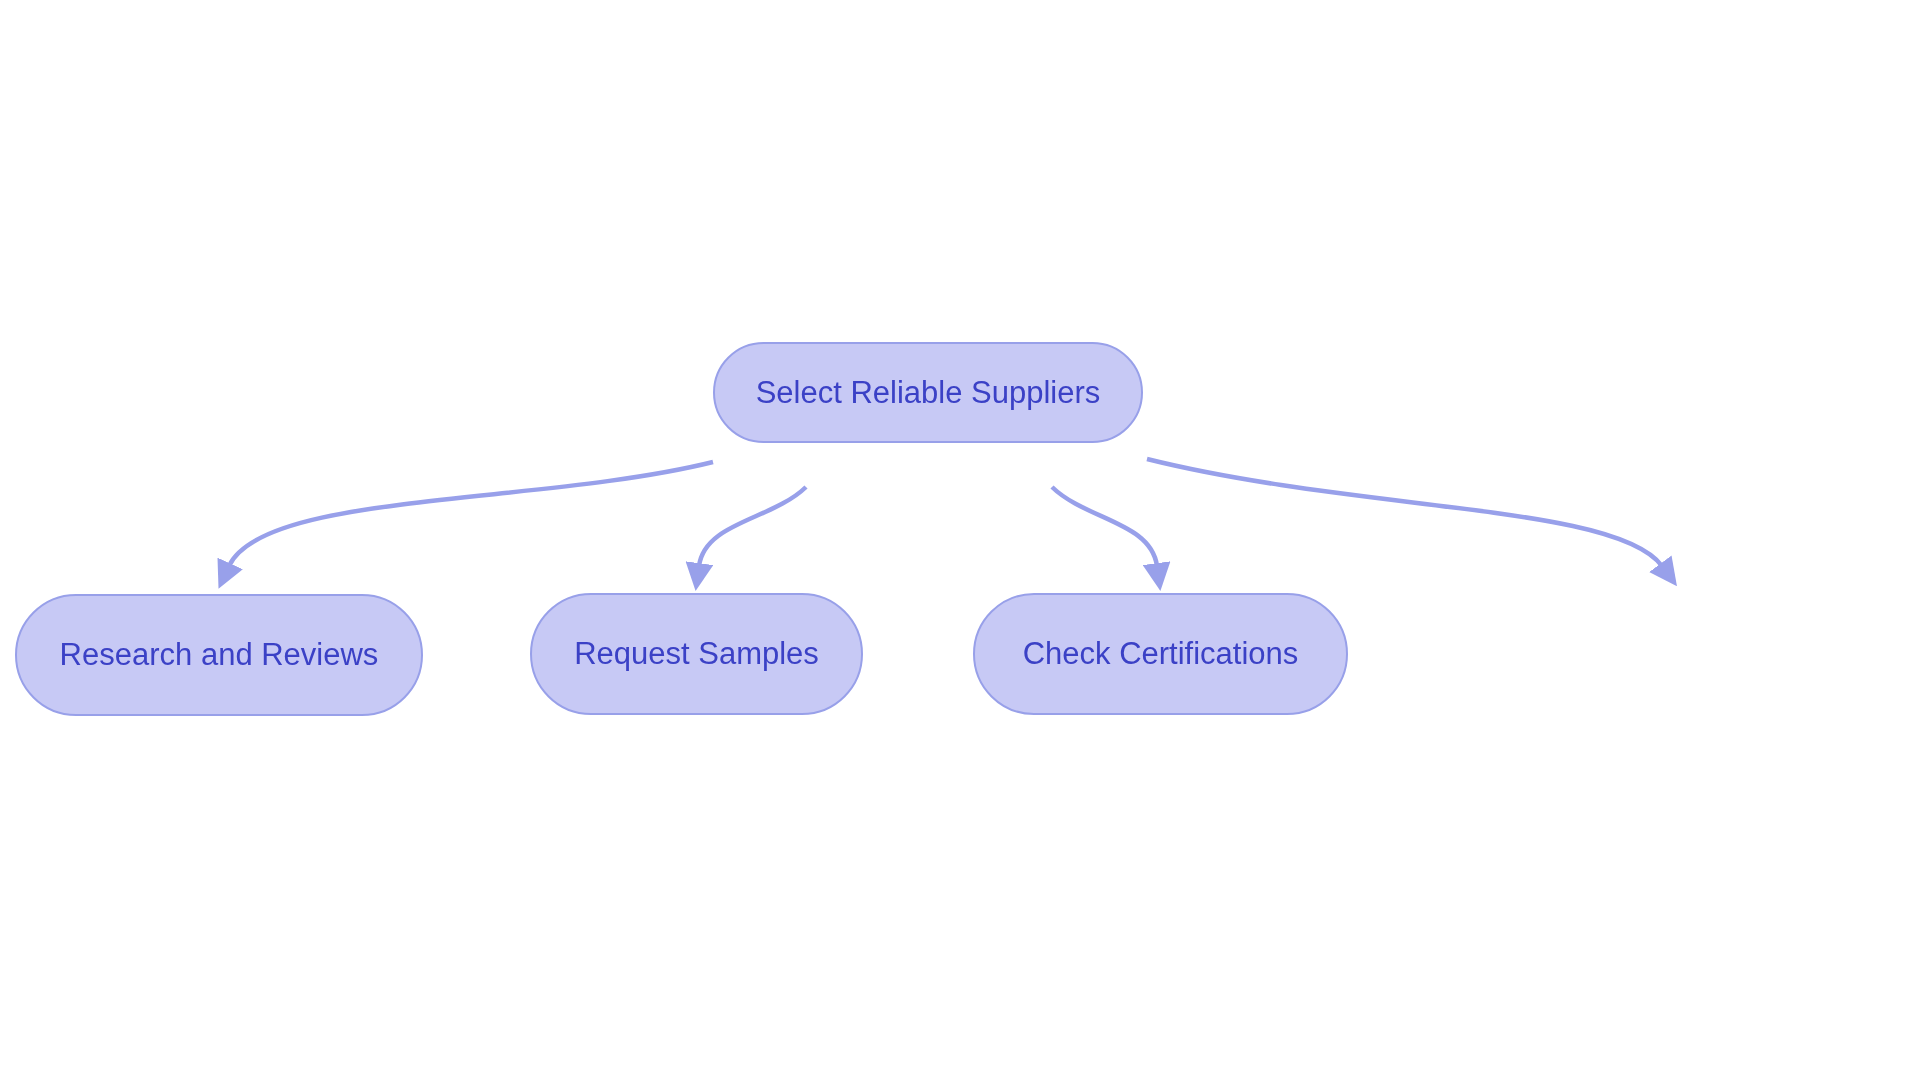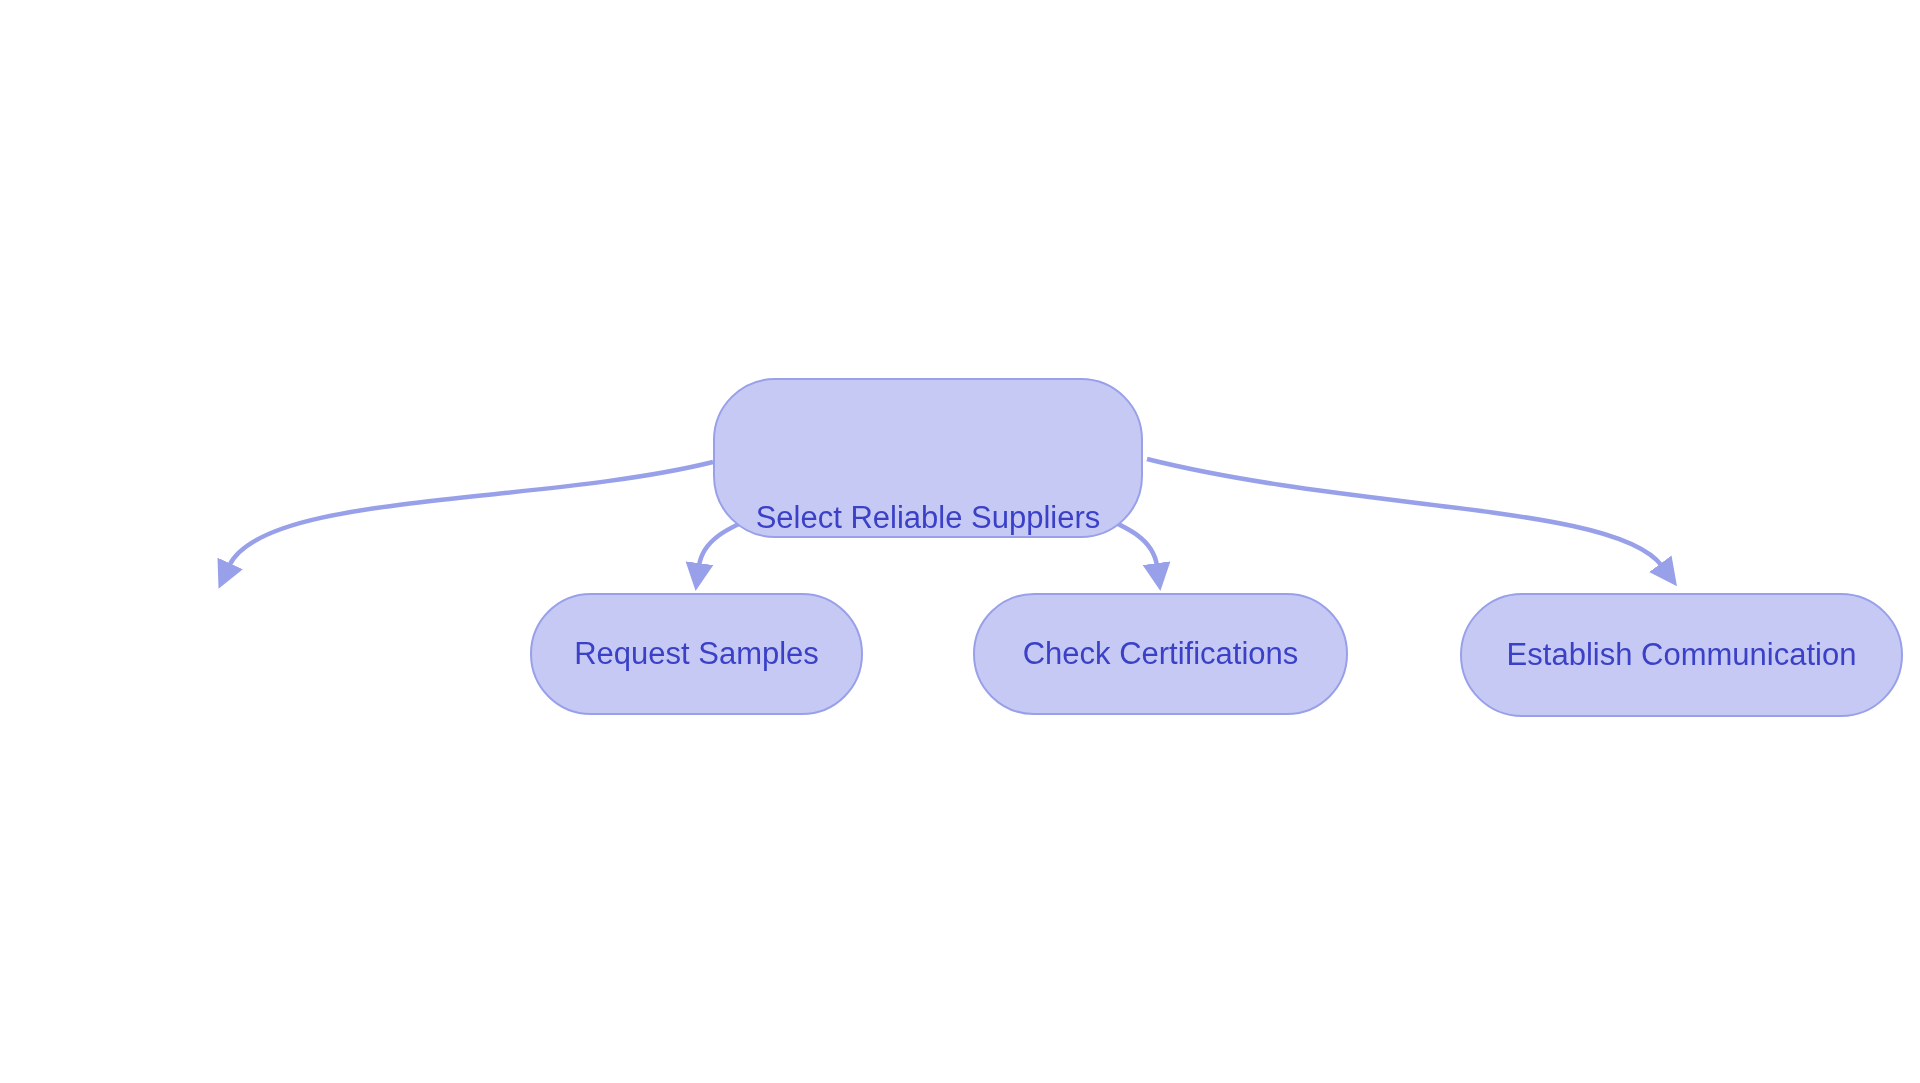--- a/index.html
+++ b/index.html
@@ -64,30 +64,30 @@
       <marker id="arrow" viewBox="0 0 10 10" refX="1" refY="5" markerWidth="6.2" markerHeight="6.2" orient="auto">
         <path class="arrowhead-shape" d="M 0 0 L 10 5 L 0 10 Z"></path>
       </marker>
     </defs>
     <path class="edge" marker-end="url(#arrow)" d="M 713 462 C 540 505, 263 492, 229 566"></path>
     <path class="edge" marker-end="url(#arrow)" d="M 806 487 C 772 520, 705 522, 699 566"></path>
     <path class="edge" marker-end="url(#arrow)" d="M 1052 487 C 1086 520, 1151 522, 1157 566"></path>
     <path class="edge" marker-end="url(#arrow)" d="M 1147 459 C 1360 512, 1616 504, 1662 566"></path>
   </svg>
 
-  <div class="node" style="left:713px; top:378px; width:430px; height:160px;align-items:flex-end;">
+  <div class="node" style="left:713px; top:342px; width:430px; height:101px;">
     <span class="node-label">Select Reliable Suppliers</span>
   </div>
 
+  <div class="node" style="left:15px; top:594px; width:408px; height:122px;">
+    <span class="node-label">Research and Reviews</span>
+  </div>
 
   <div class="node" style="left:973px; top:593px; width:375px; height:122px;">
     <span class="node-label">Check Certifications</span>
   </div>
 
   <div class="node" style="left:530px; top:593px; width:333px; height:122px;">
     <span class="node-label">Request Samples</span>
   </div>
 
-  <div class="node" style="left:1460px; top:593px; width:443px; height:124px;">
-    <span class="node-label">Establish Communication</span>
-  </div>
 
 </div>
 
 </body></html>

